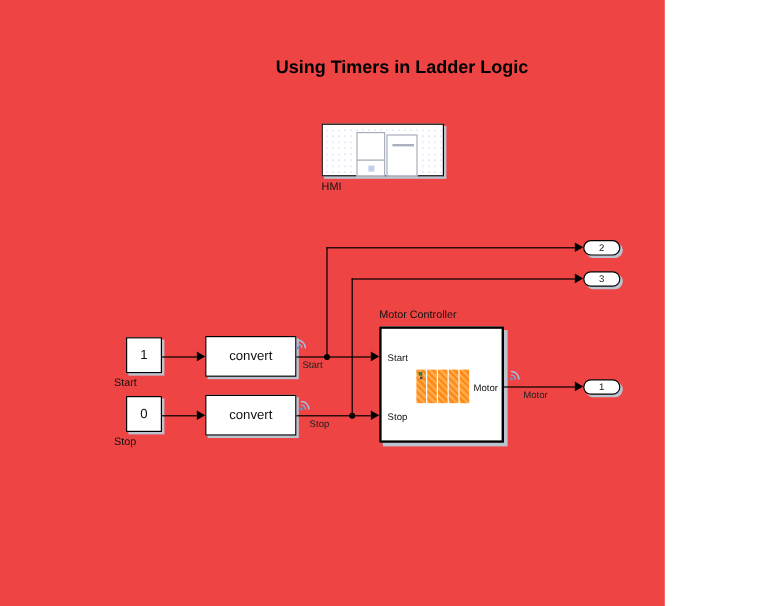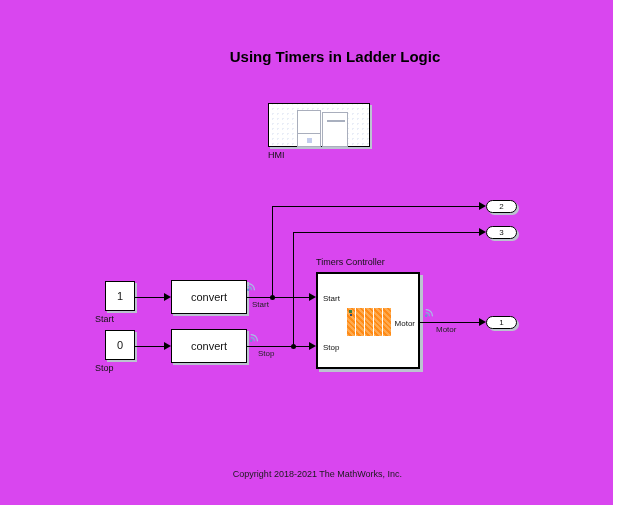--- a/index.html
+++ b/index.html
@@ -1,17 +1,17 @@
 <!DOCTYPE html>
 <html><head>
 <meta charset="utf-8">
 <style>
   html,body{margin:0;padding:0;}
   .canvas{
-    position:relative; width:613px; height:505px; background:#d946ef;
+    position:relative; width:554px; height:505px; background:#ef4444;
     font-family:"Liberation Sans", sans-serif; overflow:hidden;
   }
   .annot-title{
     position:absolute; left:35px; top:48px; width:600px; text-align:center;
     font-size:15px; font-weight:bold; color:#000;
   }
   .annot-copy{
     position:absolute; left:0; top:469px; width:635px; text-align:center;
     font-size:9px; color:#1a1a1a;
   }
@@ -70,21 +70,20 @@
   .jdot{ position:absolute; width:5px; height:5px; border-radius:50%; background:#000;}
   .sig-lbl{ position:absolute; font-size:8px; color:#222;}
   .wifi{ position:absolute; width:14px; height:14px;}
 </style>
 </head>
 <body>
 
 <div class="canvas">
 
   <div class="annot-title">Using Timers in Ladder Logic</div>
-  <div class="annot-copy">Copyright 2018-2021 The MathWorks, Inc.</div>
 
   <div class="block hmi">
     <div class="hmi-rect hmi-r1"></div>
     <div class="hmi-rect hmi-r2">
       <div class="hmi-glyph"></div>
     </div>
     <div class="hmi-rect hmi-r3">
       <div class="hmi-bar"></div>
     </div>
   </div>
@@ -100,21 +99,21 @@
   </div>
   <div class="blk-lbl" style="left:95px; top:363px; width:50px;">Stop</div>
 
   <div class="block conv conv1">
     <span class="val">convert</span>
   </div>
   <div class="block conv conv2">
     <span class="val">convert</span>
   </div>
 
-  <div class="blk-lbl" style="left:316px; top:257px; width:104px;">Timers Controller</div>
+  <div class="blk-lbl" style="left:316px; top:257px; width:104px;">Motor Controller</div>
   <div class="block mc">
     <span class="mc-port mc-start">Start</span>
     <span class="mc-port mc-stop">Stop</span>
     <span class="mc-port mc-motor">Motor</span>
     <div class="plc">
       <div class="plc-slat"></div>
       <div class="plc-slat"></div>
       <div class="plc-slat"></div>
       <div class="plc-slat"></div>
       <div class="plc-slat"></div>

